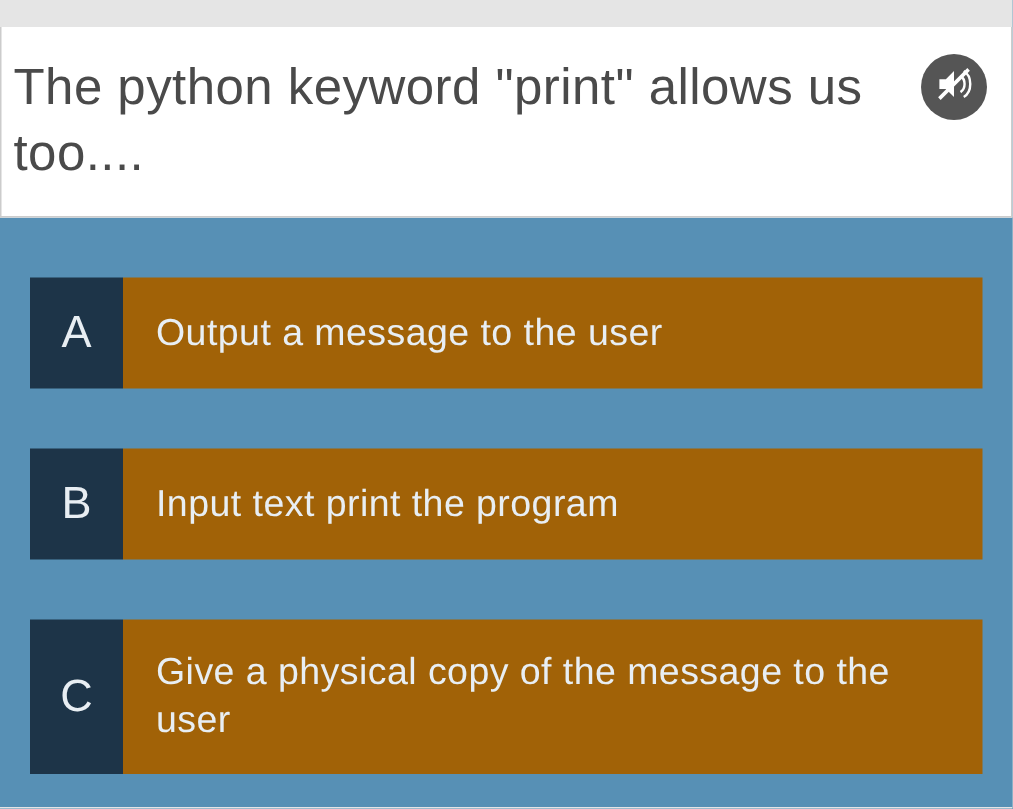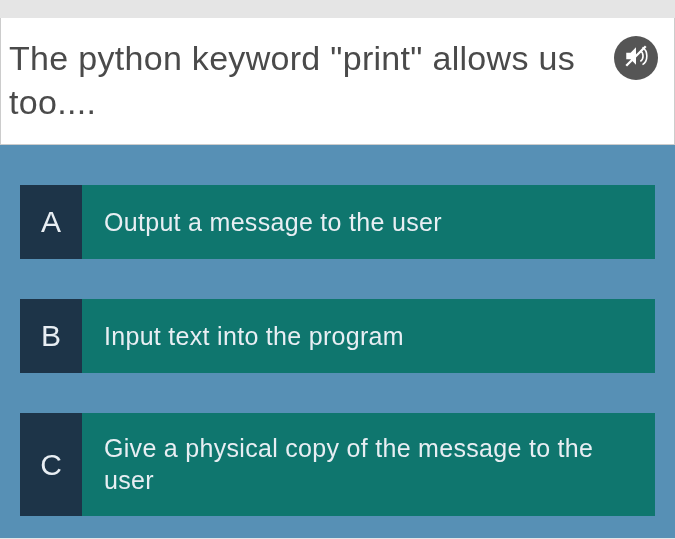--- a/index.html
+++ b/index.html
@@ -69,21 +69,21 @@
       color: #e8eef3;
       font-size: 30px;
       font-weight: 300;
       display: flex;
       align-items: center;
       justify-content: center;
       flex-shrink: 0;
     }
     .answer-text {
       flex: 1;
-      background: #0f766e;
+      background: #a16207;
       color: #e8eef3;
       font-size: 25px;
       font-weight: 300;
       padding: 20px 22px;
       display: flex;
       align-items: center;
       letter-spacing: 0.3px;
       line-height: 1.25;
     }
   </style>
@@ -108,21 +108,21 @@
 
 <div class="answers-section">
 
   <div class="answer-option">
     <div class="answer-letter">A</div>
     <div class="answer-text">Output a message to the user</div>
   </div>
 
   <div class="answer-option">
     <div class="answer-letter">B</div>
-    <div class="answer-text">Input text into the program</div>
+    <div class="answer-text">Input text print the program</div>
   </div>
 
   <div class="answer-option">
     <div class="answer-letter">C</div>
     <div class="answer-text">Give a physical copy of the message to the user</div>
   </div>
 
 </div>
 
 </body></html>

